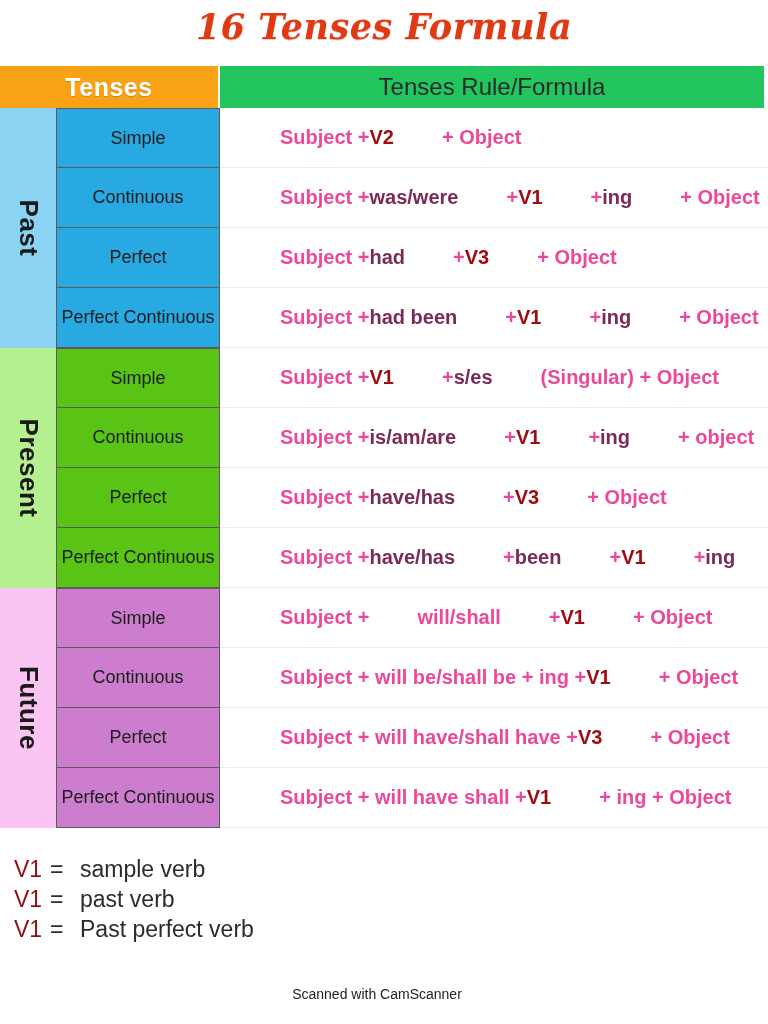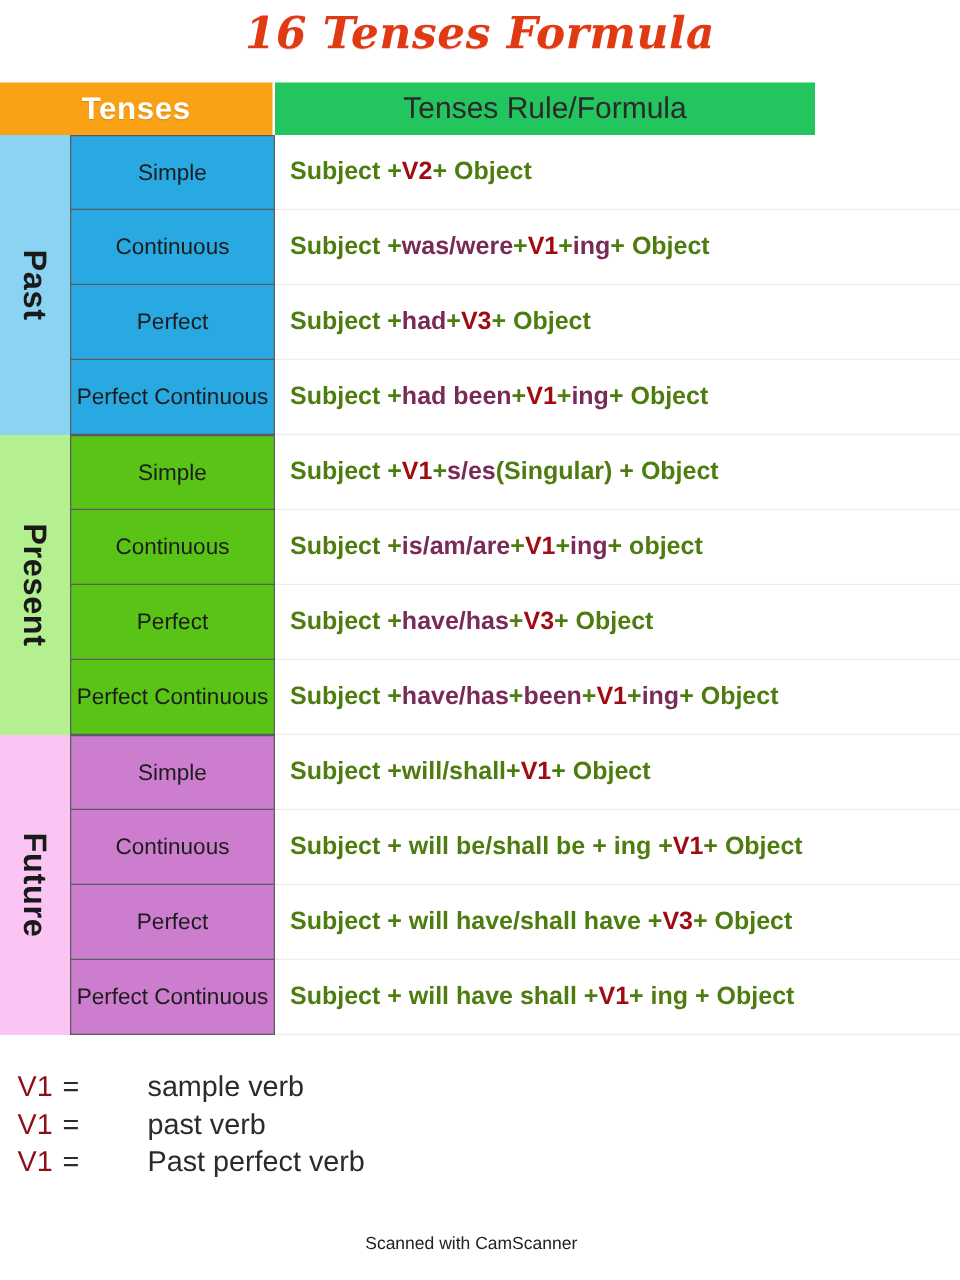--- a/index.html
+++ b/index.html
@@ -38,21 +38,21 @@
     position: absolute;
     top: 66px;
     left: 0;
     width: 768px;
   }
 
   
   .hdr-row {
     display: flex;
     height: 42px;
-    width: 652px;
+    width: 764px;
   }
   .hdr-tenses {
     width: 220px;
     background: #F9A215;
     color: #ffffff;
     font-size: 25px;
     font-weight: 700;
     letter-spacing: .5px;
     display: flex;
     align-items: center;
@@ -131,21 +131,21 @@
     font-size: 20px;
     font-weight: 700;
     color: #111111;
     white-space: nowrap;
     overflow: hidden;
     background: #ffffff;
     border-bottom: 1px solid #f2eaf0;
   }
   .formula-cell .aux { color: #7A2A57; }
   .formula-cell .vcode { color: #9E0B10; }
-  .formula-cell .plain { color: #4d7c0f; }
+  .formula-cell .plain { color: #ec4899; margin-left: 48px; }
 
   
   .g-past   .group-label { background: #8BD3F2; }
   .g-past   .sub-cell    { background: #28A9E2; }
   .g-present .group-label { background: #B4EF90; }
   .g-present .sub-cell    { background: #59C415; }
   .g-future .group-label { background: #FAC4F3; }
   .g-future .sub-cell    { background: #CC7DCD; }
 
   
@@ -165,21 +165,21 @@
   .legend-code {
     color: #8E1014;
     width: 36px;
     flex: 0 0 36px;
   }
   .legend-eq {
     width: 30px;
     flex: 0 0 30px;
     color: #2b2b2b;
   }
-  .legend-def { color: #2b2b2b; margin-left: 38px; }
+  .legend-def { color: #2b2b2b; }
 
   
   #watermark {
     position: absolute;
     top: 986px;
     left: 0;
     width: 754px;
     text-align: center;
     font-size: 14px;
     color: #222222;

